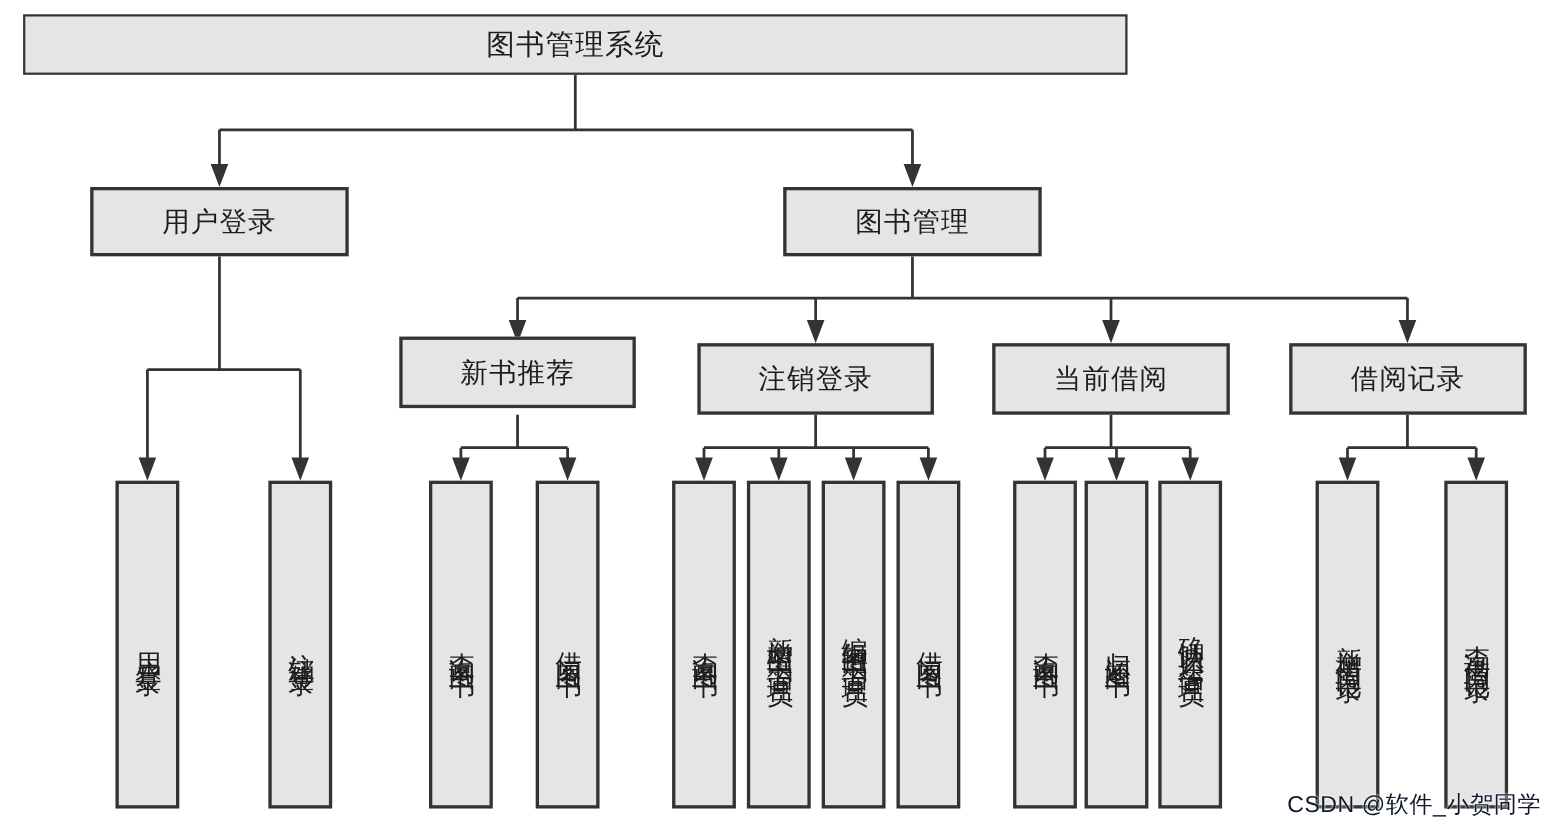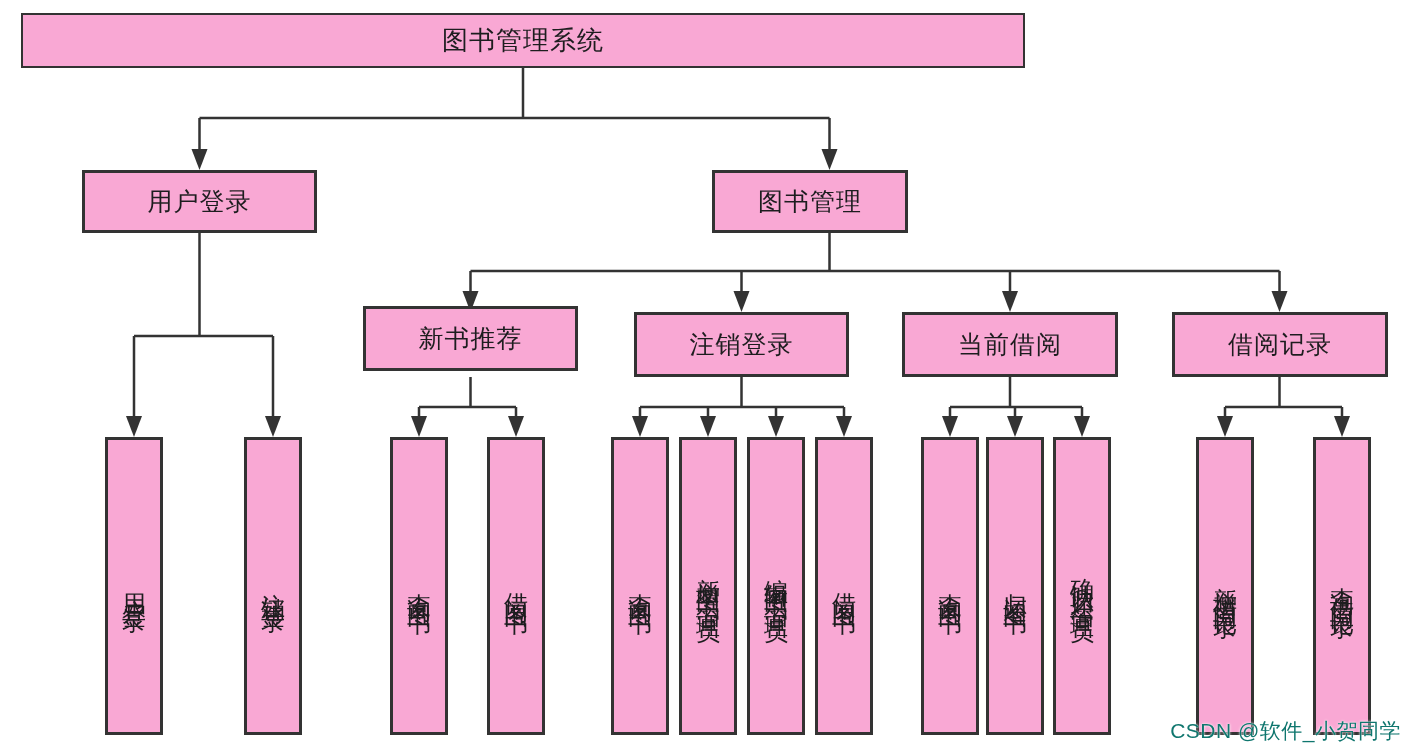--- a/index.html
+++ b/index.html
@@ -17,21 +17,21 @@
   }
   .connectors {
     position: absolute;
     left: 0;
     top: 0;
     z-index: 1;
   }
   .box {
     position: absolute;
     box-sizing: border-box;
-    background: #f9a8d4;
+    background: #e5e5e5;
     border: 3px solid #333333;
     color: #1d1d1f;
     display: flex;
     align-items: center;
     justify-content: center;
     z-index: 2;
   }
   .hbox {
     font-size: 25px;
     letter-spacing: 1px;
@@ -49,21 +49,21 @@
     text-orientation: mixed;
     font-size: 24px;
     letter-spacing: 6px;
     line-height: 1;
   }
   .watermark {
     position: absolute;
     right: 4px;
     top: 717px;
     font-size: 21px;
-    color: #0f766e;
+    color: #0f172a;
     letter-spacing: 0.5px;
     white-space: nowrap;
     z-index: 3;
     text-shadow: 0 0 3px #ffffff, 0 0 1px #ffffff;
   }
 </style>
 </head>
 <body>
 
 <div class="canvas">
@@ -107,21 +107,21 @@
       <polygon points="1007,416 1023,416 1015,437"></polygon>
       <polygon points="1074,416 1090,416 1082,437"></polygon>
       <polygon points="1217,416 1233,416 1225,437"></polygon>
       <polygon points="1334,416 1350,416 1342,437"></polygon>
     </g>
   </svg>
 
   <div class="box hbox root" style="left:21px; top:13px; width:1004px; height:55px;">图书管理系统</div>
 
   <div class="box hbox" style="left:82px; top:170px; width:235px; height:63px;">用户登录</div>
-  <div class="box hbox" style="left:712px; top:170px; width:196px; height:63px;">图书管理</div>
+  <div class="box hbox" style="left:712px; top:170px; width:235px; height:63px;">图书管理</div>
 
   <div class="box hbox" style="left:363px; top:306px; width:215px; height:65px;">新书推荐</div>
   <div class="box hbox" style="left:634px; top:312px; width:215px; height:65px;">注销登录</div>
   <div class="box hbox" style="left:1172px; top:312px; width:216px; height:65px;">借阅记录</div>
   <div class="box hbox" style="left:902px; top:312px; width:216px; height:65px;">当前借阅</div>
 
   <div class="box vbox" style="left:105px;">用户登录</div>
   <div class="box vbox" style="left:244px;">注销登录</div>
 
   <div class="box vbox" style="left:390px;">查询图书</div>

